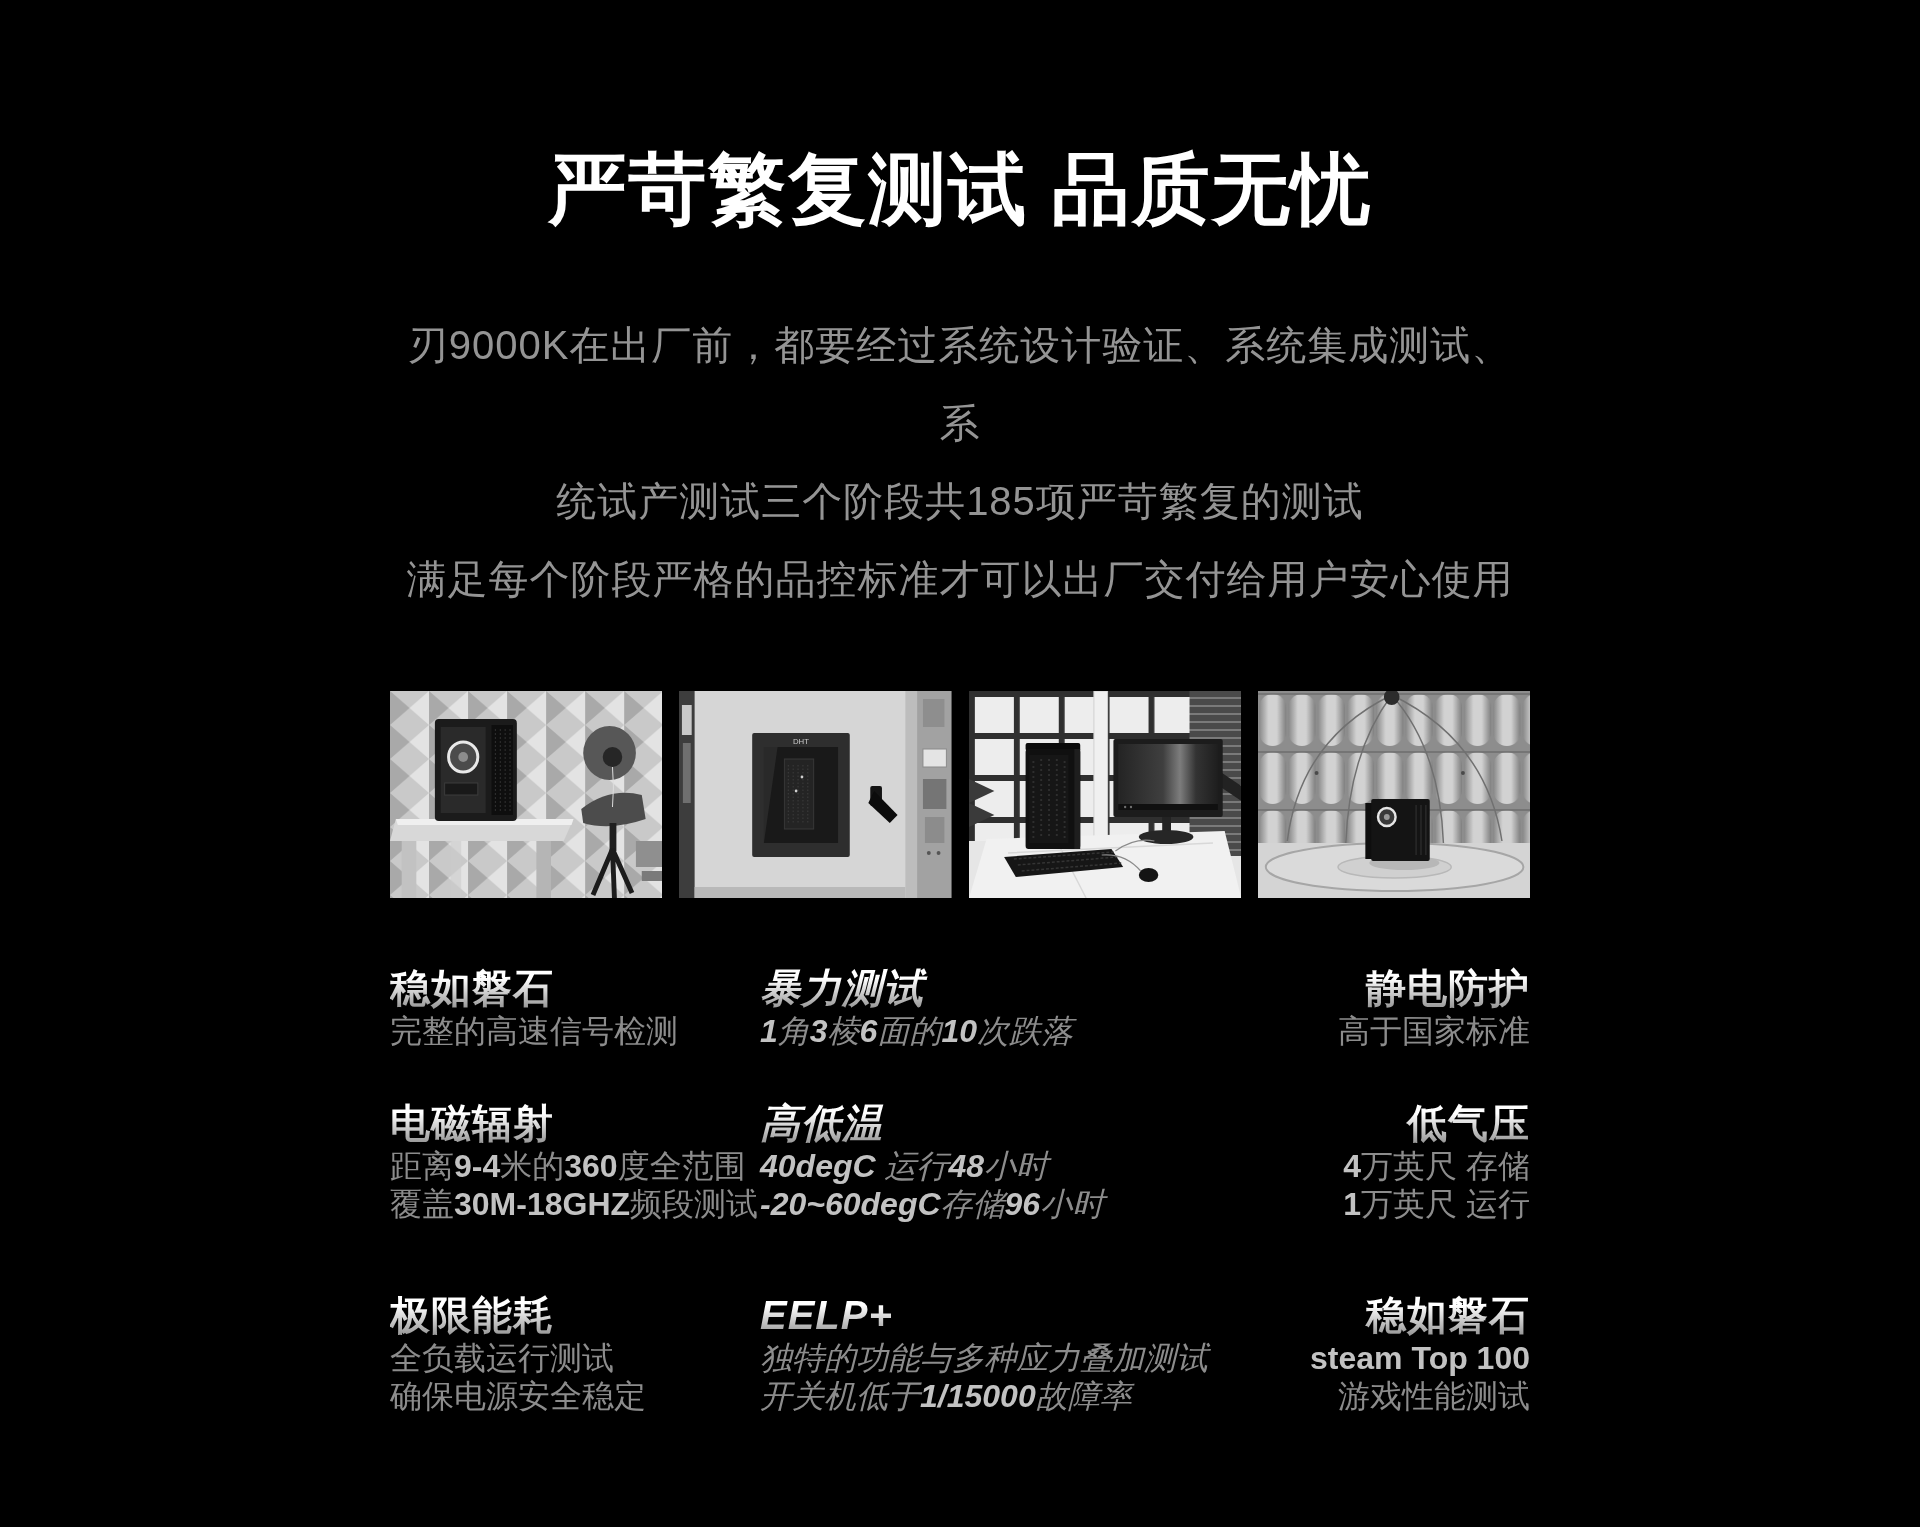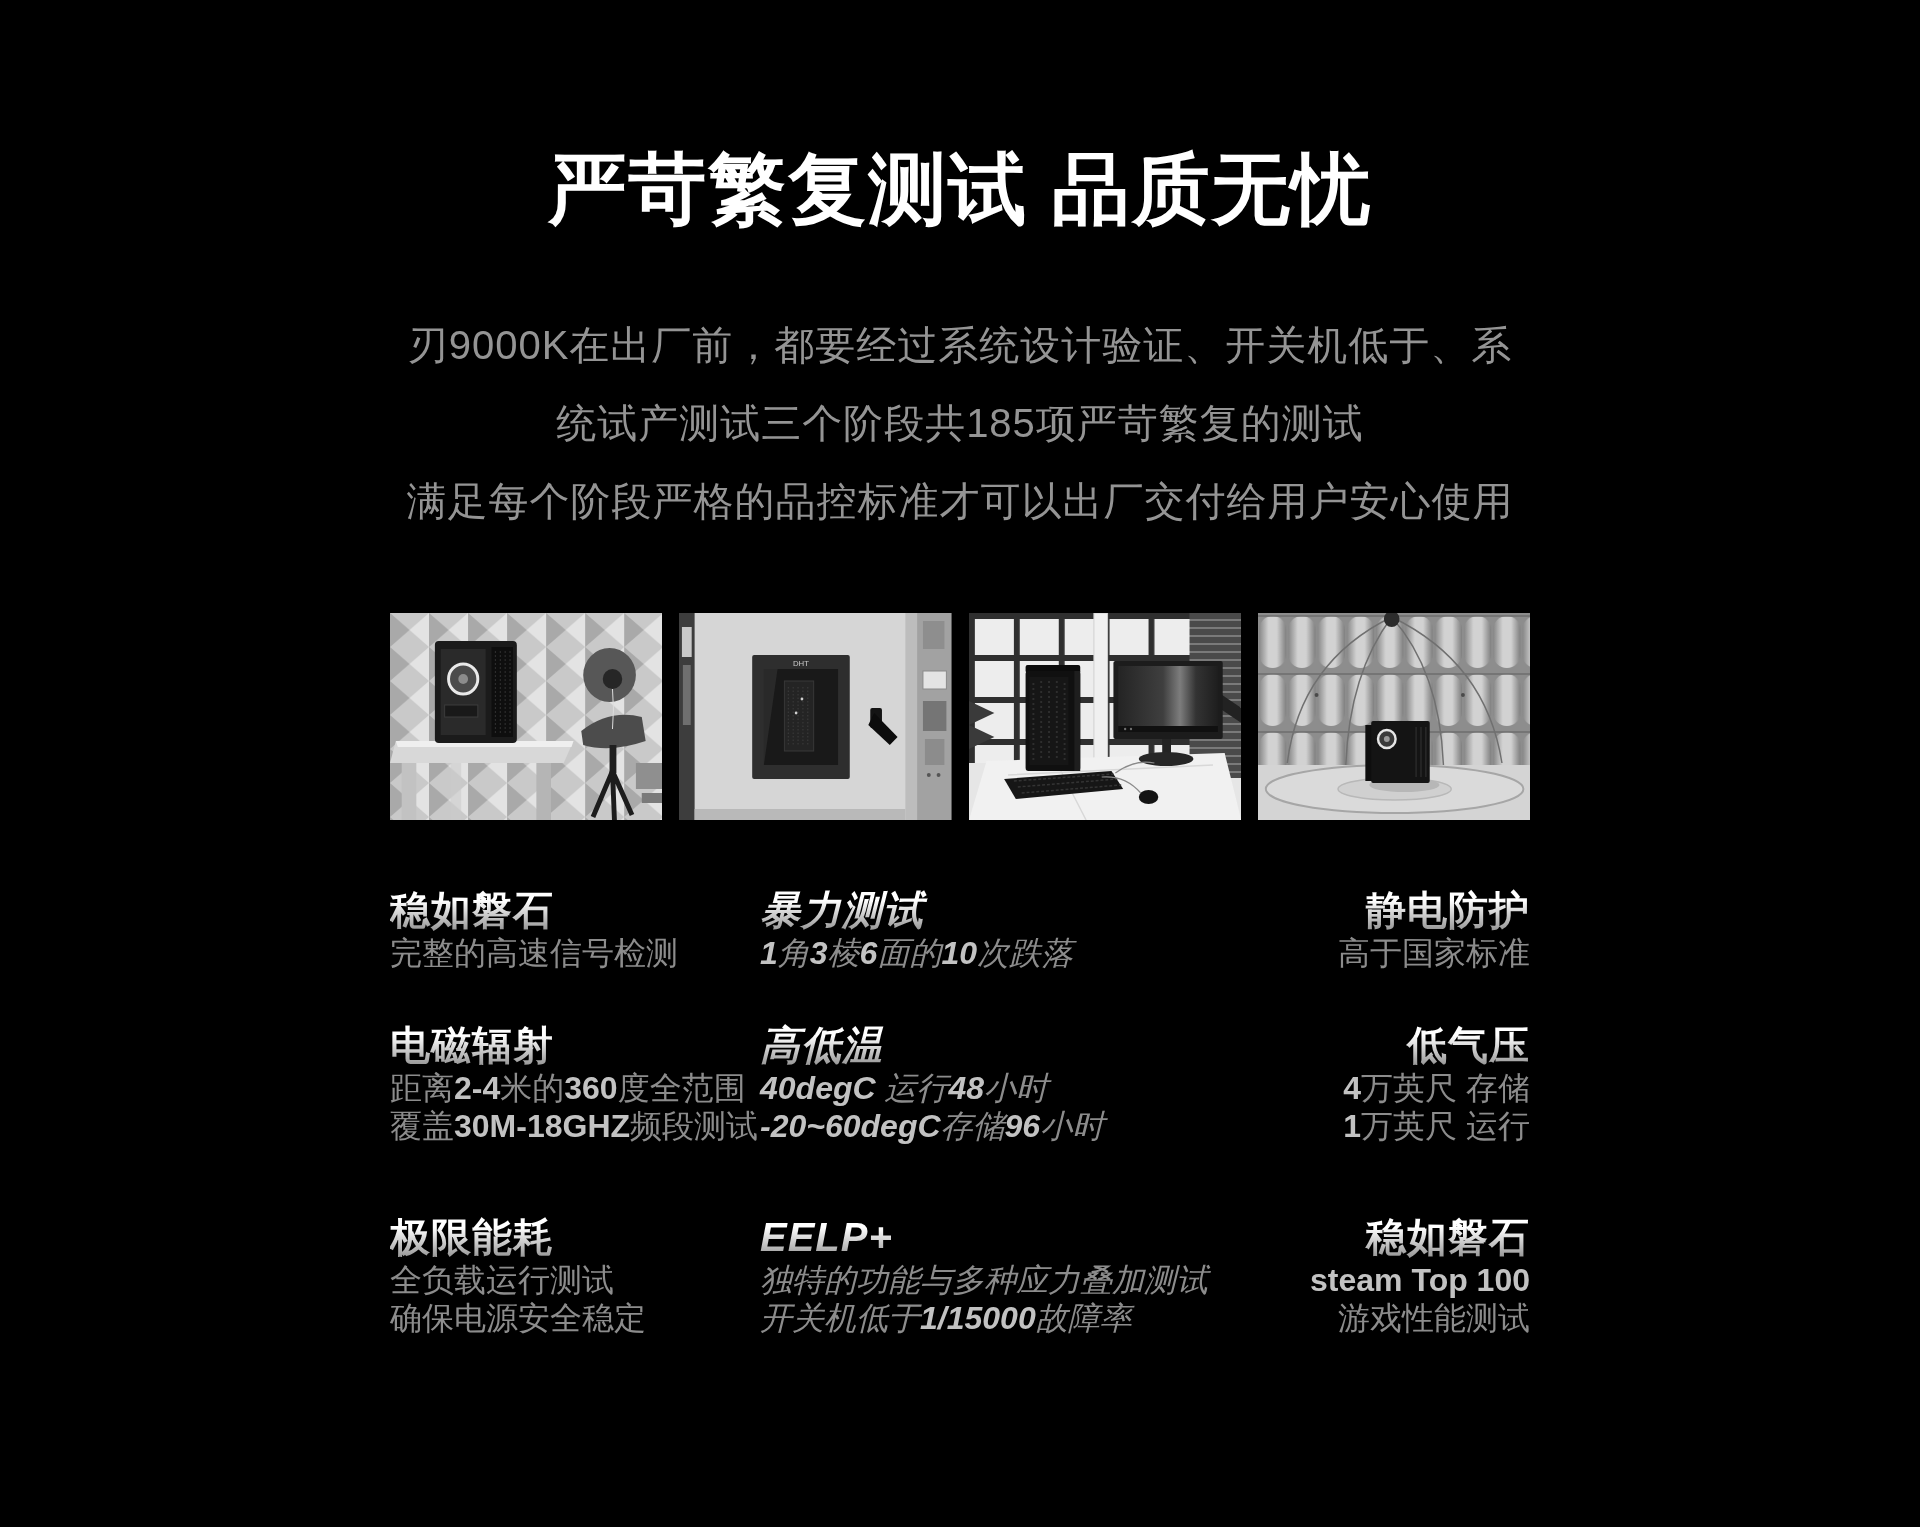--- a/index.html
+++ b/index.html
@@ -35,21 +35,21 @@
 </style>
 </head>
 <body>
 
 <div class="page">
   <div class="content">
 
     <h1 class="main-title">严苛繁复测试 品质无忧</h1>
 
     <div class="intro">
-      <div>刃9000K在出厂前，都要经过系统设计验证、开关机低于、系</div>
+      <div>刃9000K在出厂前，都要经过系统设计验证、系统集成测试、系</div>
       <div>统试产测试三个阶段共185项严苛繁复的测试</div>
       <div>满足每个阶段严格的品控标准才可以出厂交付给用户安心使用</div>
     </div>
 
     <div class="gallery">
 
       <figure class="photo">
         <svg viewBox="0 0 279 207" preserveAspectRatio="none" aria-hidden="true">
           <defs>
             <pattern id="p1w" width="40" height="34" patternUnits="userSpaceOnUse">
@@ -230,21 +230,21 @@
             <div class="feature-sub"><span class="seg bright">1</span><span class="seg dim">角</span><span class="seg bright">3</span><span class="seg dim">棱</span><span class="seg bright">6</span><span class="seg dim">面的</span><span class="seg bright">10</span><span class="seg dim">次跌落</span></div>
           </div>
           <div class="feature">
             <div class="feature-title">静电防护</div>
             <div class="feature-sub"><span class="seg dim">高于国家标准</span></div>
           </div>
         </div>
         <div class="feature-row">
           <div class="feature">
             <div class="feature-title">电磁辐射</div>
-            <div class="feature-sub"><span class="seg dim">距离</span><span class="seg bright">2-4</span><span class="seg dim">米的</span><span class="seg bright">360</span><span class="seg dim">度全范围</span></div>
+            <div class="feature-sub"><span class="seg dim">距离</span><span class="seg bright">9-4</span><span class="seg dim">米的</span><span class="seg bright">360</span><span class="seg dim">度全范围</span></div>
             <div class="feature-sub"><span class="seg dim">覆盖</span><span class="seg bright">30M-18GHZ</span><span class="seg dim">频段测试</span></div>
           </div>
           <div class="feature">
             <div class="feature-title">高低温</div>
             <div class="feature-sub"><span class="seg bright">40degC</span><span class="seg dim"> 运行</span><span class="seg bright">48</span><span class="seg dim">小时</span></div>
             <div class="feature-sub"><span class="seg bright">-20~60degC</span><span class="seg dim">存储</span><span class="seg bright">96</span><span class="seg dim">小时</span></div>
           </div>
           <div class="feature">
             <div class="feature-title">低气压</div>
             <div class="feature-sub"><span class="seg bright">4</span><span class="seg dim">万英尺 存储</span></div>

